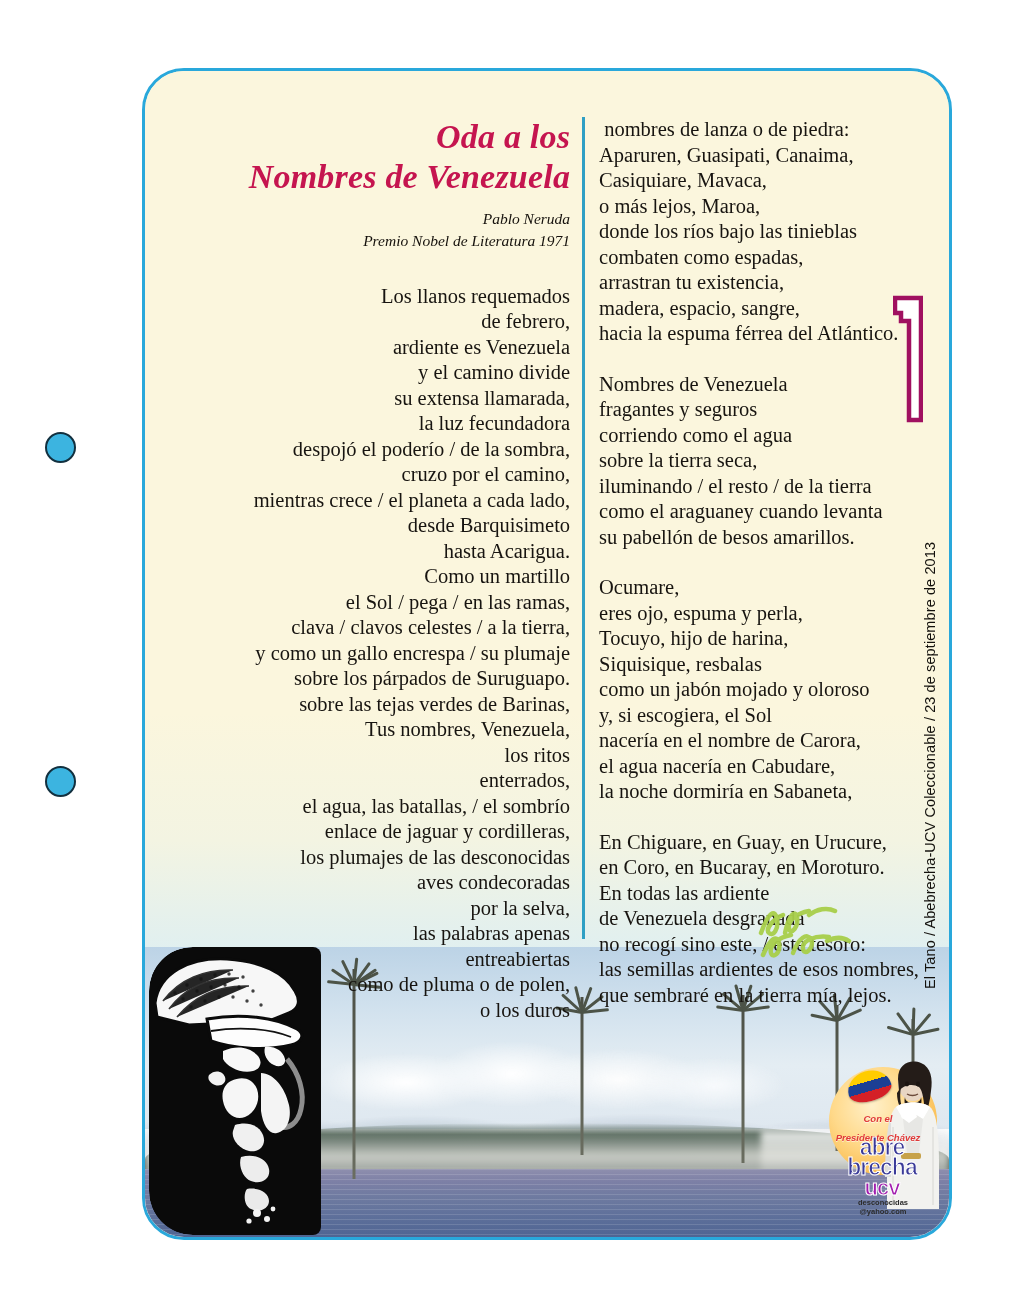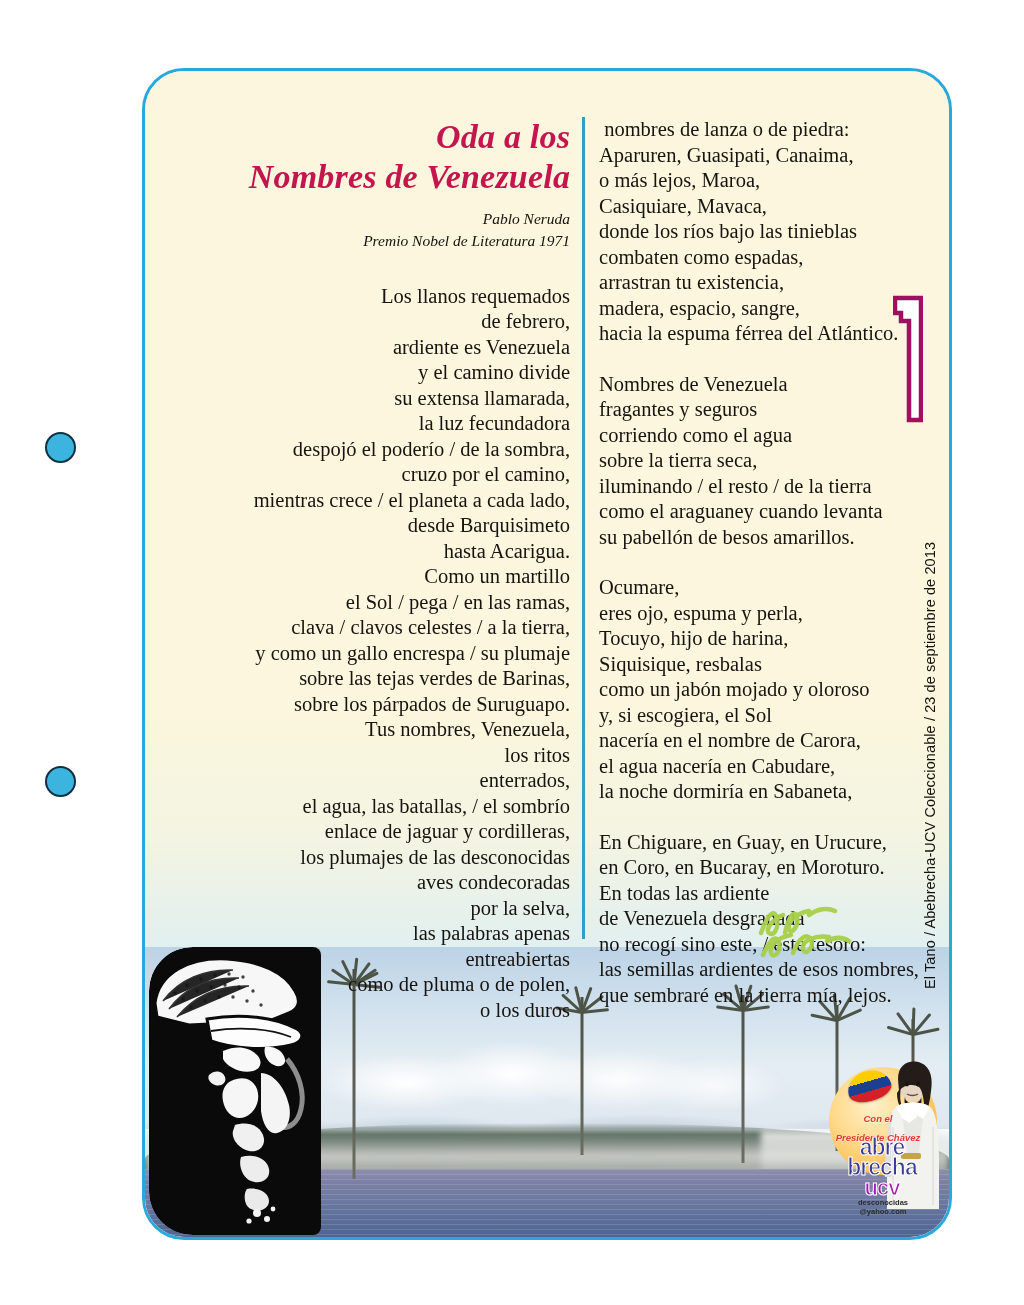--- a/index.html
+++ b/index.html
@@ -486,22 +486,22 @@
             <div class="verse-line">la luz fecundadora</div>
             <div class="verse-line">despojó el poderío / de la sombra,</div>
             <div class="verse-line">cruzo por el camino,</div>
             <div class="verse-line">mientras crece / el planeta a cada lado,</div>
             <div class="verse-line">desde Barquisimeto</div>
             <div class="verse-line">hasta Acarigua.</div>
             <div class="verse-line">Como un martillo</div>
             <div class="verse-line">el Sol / pega / en las ramas,</div>
             <div class="verse-line">clava / clavos celestes / a la tierra,</div>
             <div class="verse-line">y como un gallo encrespa / su plumaje</div>
+            <div class="verse-line">sobre los párpados de Suruguapo.</div>
             <div class="verse-line">sobre las tejas verdes de Barinas,</div>
-            <div class="verse-line">sobre los párpados de Suruguapo.</div>
             <div class="verse-line">Tus nombres, Venezuela,</div>
             <div class="verse-line">los ritos</div>
             <div class="verse-line">enterrados,</div>
             <div class="verse-line">el agua, las batallas, / el sombrío</div>
             <div class="verse-line">enlace de jaguar y cordilleras,</div>
             <div class="verse-line">los plumajes de las desconocidas</div>
             <div class="verse-line">aves condecoradas</div>
             <div class="verse-line">por la selva,</div>
             <div class="verse-line">las palabras apenas</div>
             <div class="verse-line">entreabiertas</div>
@@ -509,22 +509,22 @@
             <div class="verse-line">o los duros</div>
           </div>
       </div>
 
       <div id="divider"></div>
 
       <div id="col-right">
           <div>
             <div class="verse-line"> nombres de lanza o de piedra:</div>
             <div class="verse-line">Aparuren, Guasipati, Canaima,</div>
+            <div class="verse-line">Casiquiare, Mavaca,</div>
             <div class="verse-line">o más lejos, Maroa,</div>
-            <div class="verse-line">Casiquiare, Mavaca,</div>
             <div class="verse-line">donde los ríos bajo las tinieblas</div>
             <div class="verse-line">combaten como espadas,</div>
             <div class="verse-line">arrastran tu existencia,</div>
             <div class="verse-line">madera, espacio, sangre,</div>
             <div class="verse-line">hacia la espuma férrea del Atlántico.</div>
           </div>
           <div class="stanza-gap"></div>
           <div>
             <div class="verse-line">Nombres de Venezuela</div>
             <div class="verse-line">fragantes y seguros</div>

